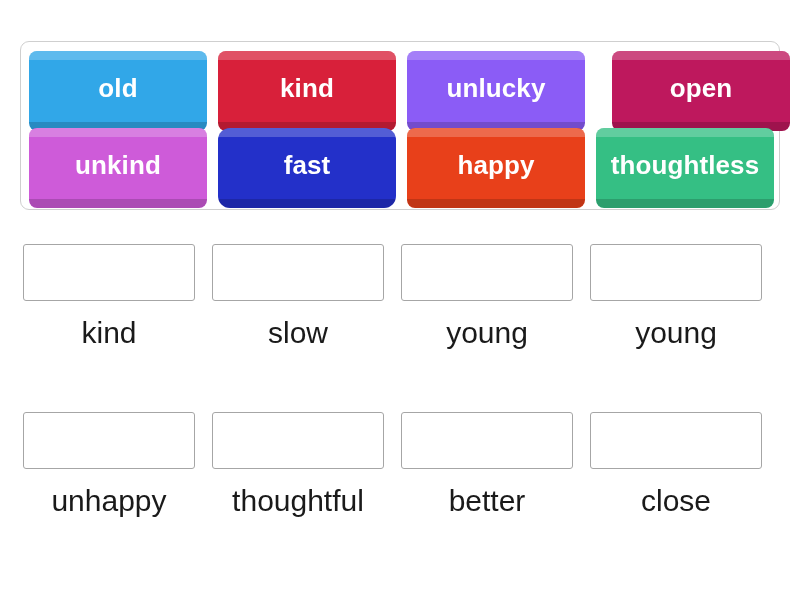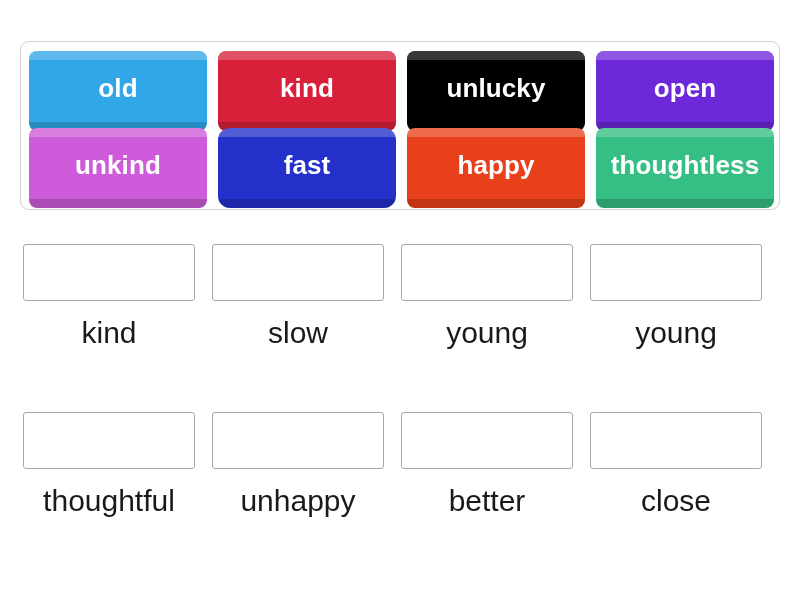--- a/index.html
+++ b/index.html
@@ -146,24 +146,24 @@
 <div id="stage">
 
   <div class="tile-tray">
     <div class="tile-row">
       <div class="tile" style="background: rgb(49, 167, 232);">
         <span class="tile-label">old</span>
       </div>
       <div class="tile" style="background: rgb(216, 32, 58);">
         <span class="tile-label">kind</span>
       </div>
-      <div class="tile" style="background: #000000;">
+      <div class="tile" style="background: #8b5cf6;">
         <span class="tile-label">unlucky</span>
       </div>
-      <div class="tile" style="background: #6d28d9;">
+      <div class="tile" style="background: #be185d; margin-left: 16px;">
         <span class="tile-label">open</span>
       </div>
     </div>
     <div class="tile-row">
       <div class="tile" style="background: rgb(206, 91, 217);">
         <span class="tile-label">unkind</span>
       </div>
       <div class="tile" style="background: rgb(35, 48, 201); border-radius: 12px;">
         <span class="tile-label">fast</span>
       </div>
@@ -193,25 +193,25 @@
       </div>
       <div class="answer-cell">
         <div class="drop-zone"></div>
         <div class="answer-label">young</div>
       </div>
     </div>
 
     <div class="answer-row">
       <div class="answer-cell">
         <div class="drop-zone"></div>
+        <div class="answer-label">unhappy</div>
+      </div>
+      <div class="answer-cell">
+        <div class="drop-zone"></div>
         <div class="answer-label">thoughtful</div>
-      </div>
-      <div class="answer-cell">
-        <div class="drop-zone"></div>
-        <div class="answer-label">unhappy</div>
       </div>
       <div class="answer-cell">
         <div class="drop-zone"></div>
         <div class="answer-label">better</div>
       </div>
       <div class="answer-cell">
         <div class="drop-zone"></div>
         <div class="answer-label">close</div>
       </div>
     </div>

